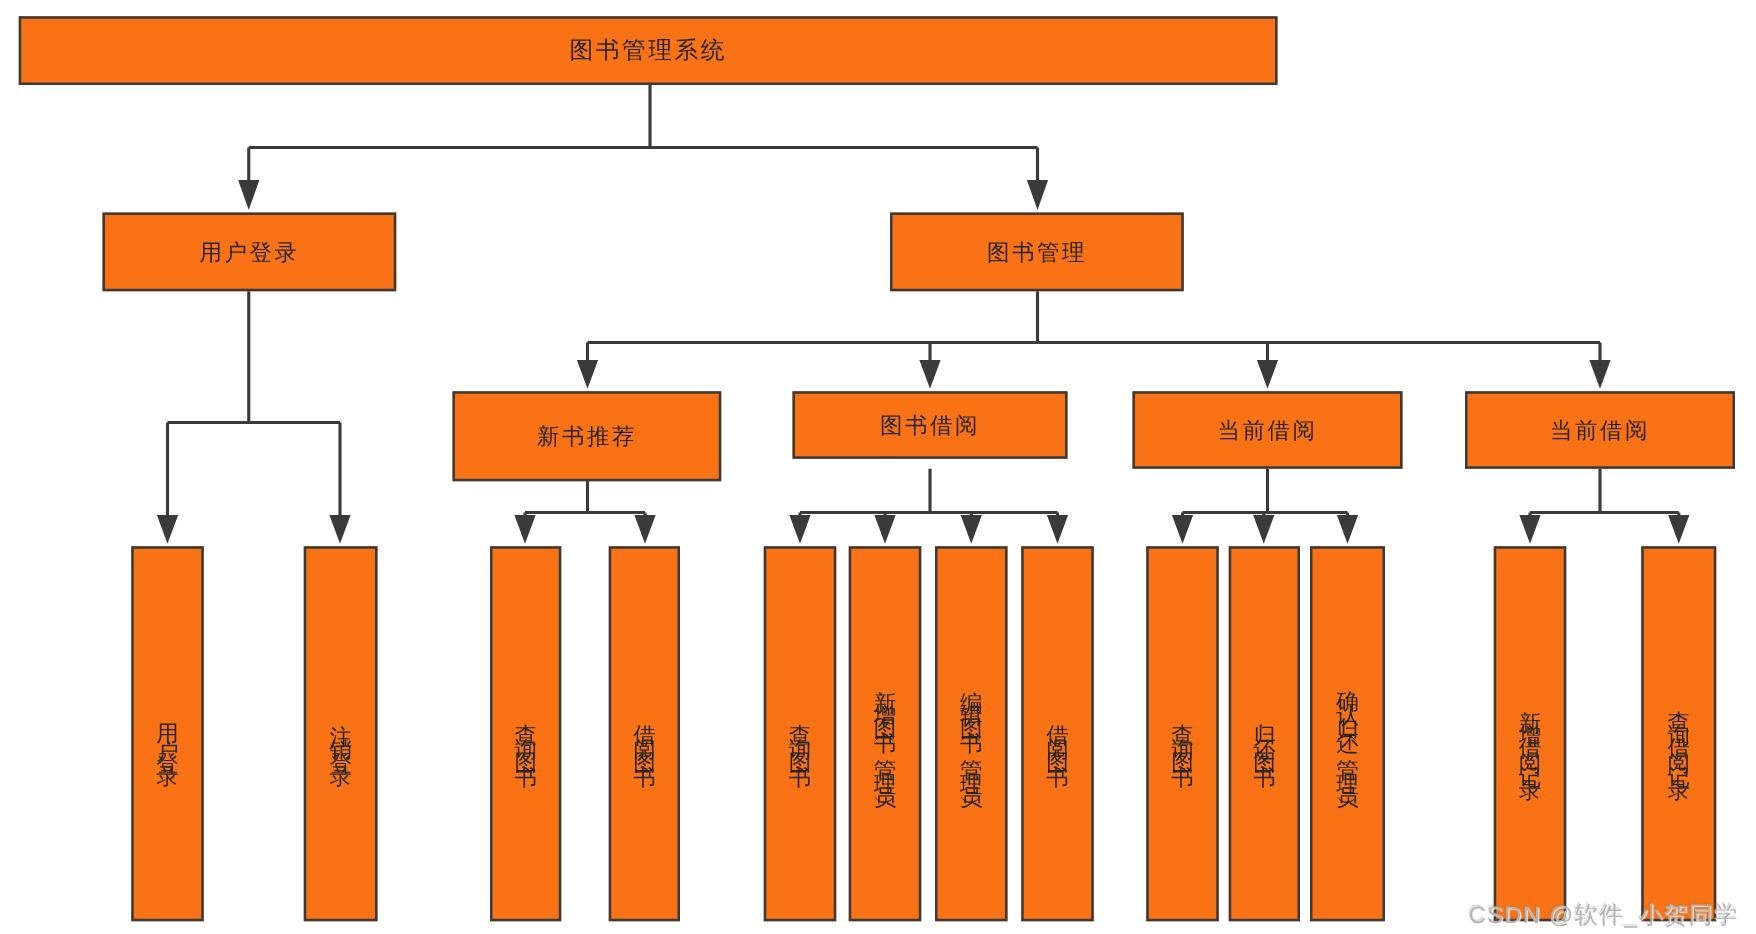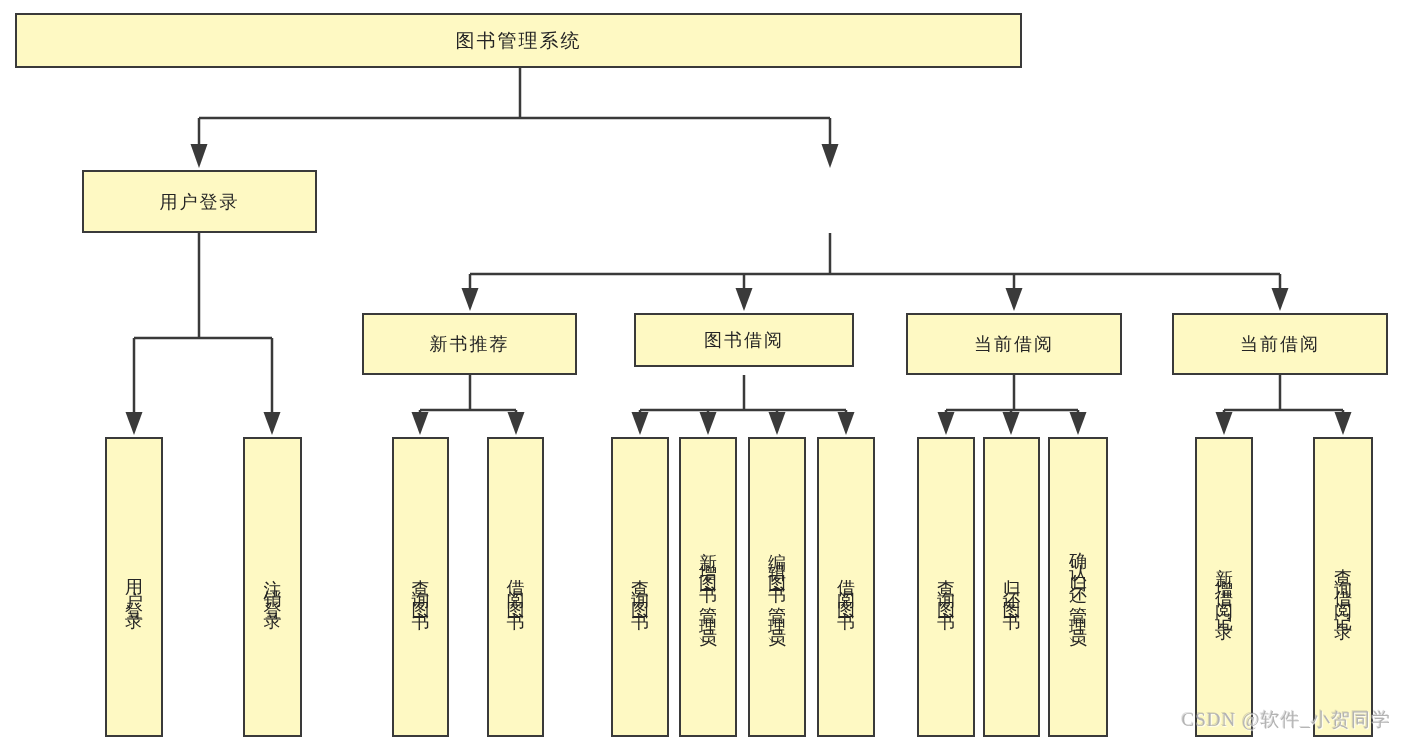--- a/index.html
+++ b/index.html
@@ -4,35 +4,34 @@
 <style>
   html,body{margin:0;padding:0;}
   body{
     width:1405px;height:747px;position:relative;background:#ffffff;
     font-family:"Liberation Sans","DejaVu Sans",sans-serif;
     overflow:hidden;
   }
   .stage{position:absolute;inset:0;}
   svg.connectors{position:absolute;left:0;top:0;z-index:1;}
   .box{
-    position:absolute;background:#fef9c3;border:2.5px solid #3a3a3a;
+    position:absolute;background:#f97316;border:2.5px solid #3a3a3a;
     display:flex;align-items:center;justify-content:center;
     box-sizing:border-box;z-index:2;color:#252525;
   }
   .hbox span{font-size:18px;letter-spacing:2px;line-height:1;}
   .root span{font-size:19px;}
   .leaf span{
     writing-mode:vertical-rl;text-orientation:mixed;
     font-size:18px;letter-spacing:11px;line-height:1;
   }
   .watermark{
-    position:absolute;right:14px;bottom:14px;z-index:3;
+    position:absolute;right:14px;bottom:2px;z-index:3;
     font-size:19px;color:#b3b3b3;letter-spacing:1px;
     text-shadow:1px 1px 1px rgba(255,255,255,.9), -1px -1px 0 rgba(120,120,120,.25);
-    font-family:Liberation Serif, serif;
   }
 </style>
 </head>
 <body>
 
 <div class="stage">
 
   <svg class="connectors" width="1405" height="747" viewBox="0 0 1405 747">
     <g stroke="#3a3a3a" stroke-width="2.5" fill="none">
 
@@ -106,22 +105,25 @@
     </g>
   </svg>
 
   <div class="box hbox root" style="left:15px;top:13px;width:1007px;height:55px">
     <span>图书管理系统</span>
   </div>
 
   <div class="box hbox" style="left:82px;top:170px;width:235px;height:63px">
     <span>用户登录</span>
   </div>
+  <div class="box hbox" style="left:712px;top:170px;width:235px;height:63px">
+    <span>图书管理</span>
+  </div>
 
-  <div class="box hbox" style="left:362px;top:313px;width:215px;height:62px">
+  <div class="box hbox" style="left:362px;top:313px;width:215px;height:72px">
     <span>新书推荐</span>
   </div>
   <div class="box hbox" style="left:634px;top:313px;width:220px;height:54px">
     <span>图书借阅</span>
   </div>
   <div class="box hbox" style="left:906px;top:313px;width:216px;height:62px">
     <span>当前借阅</span>
   </div>
   <div class="box hbox" style="left:1172px;top:313px;width:216px;height:62px">
     <span>当前借阅</span>

